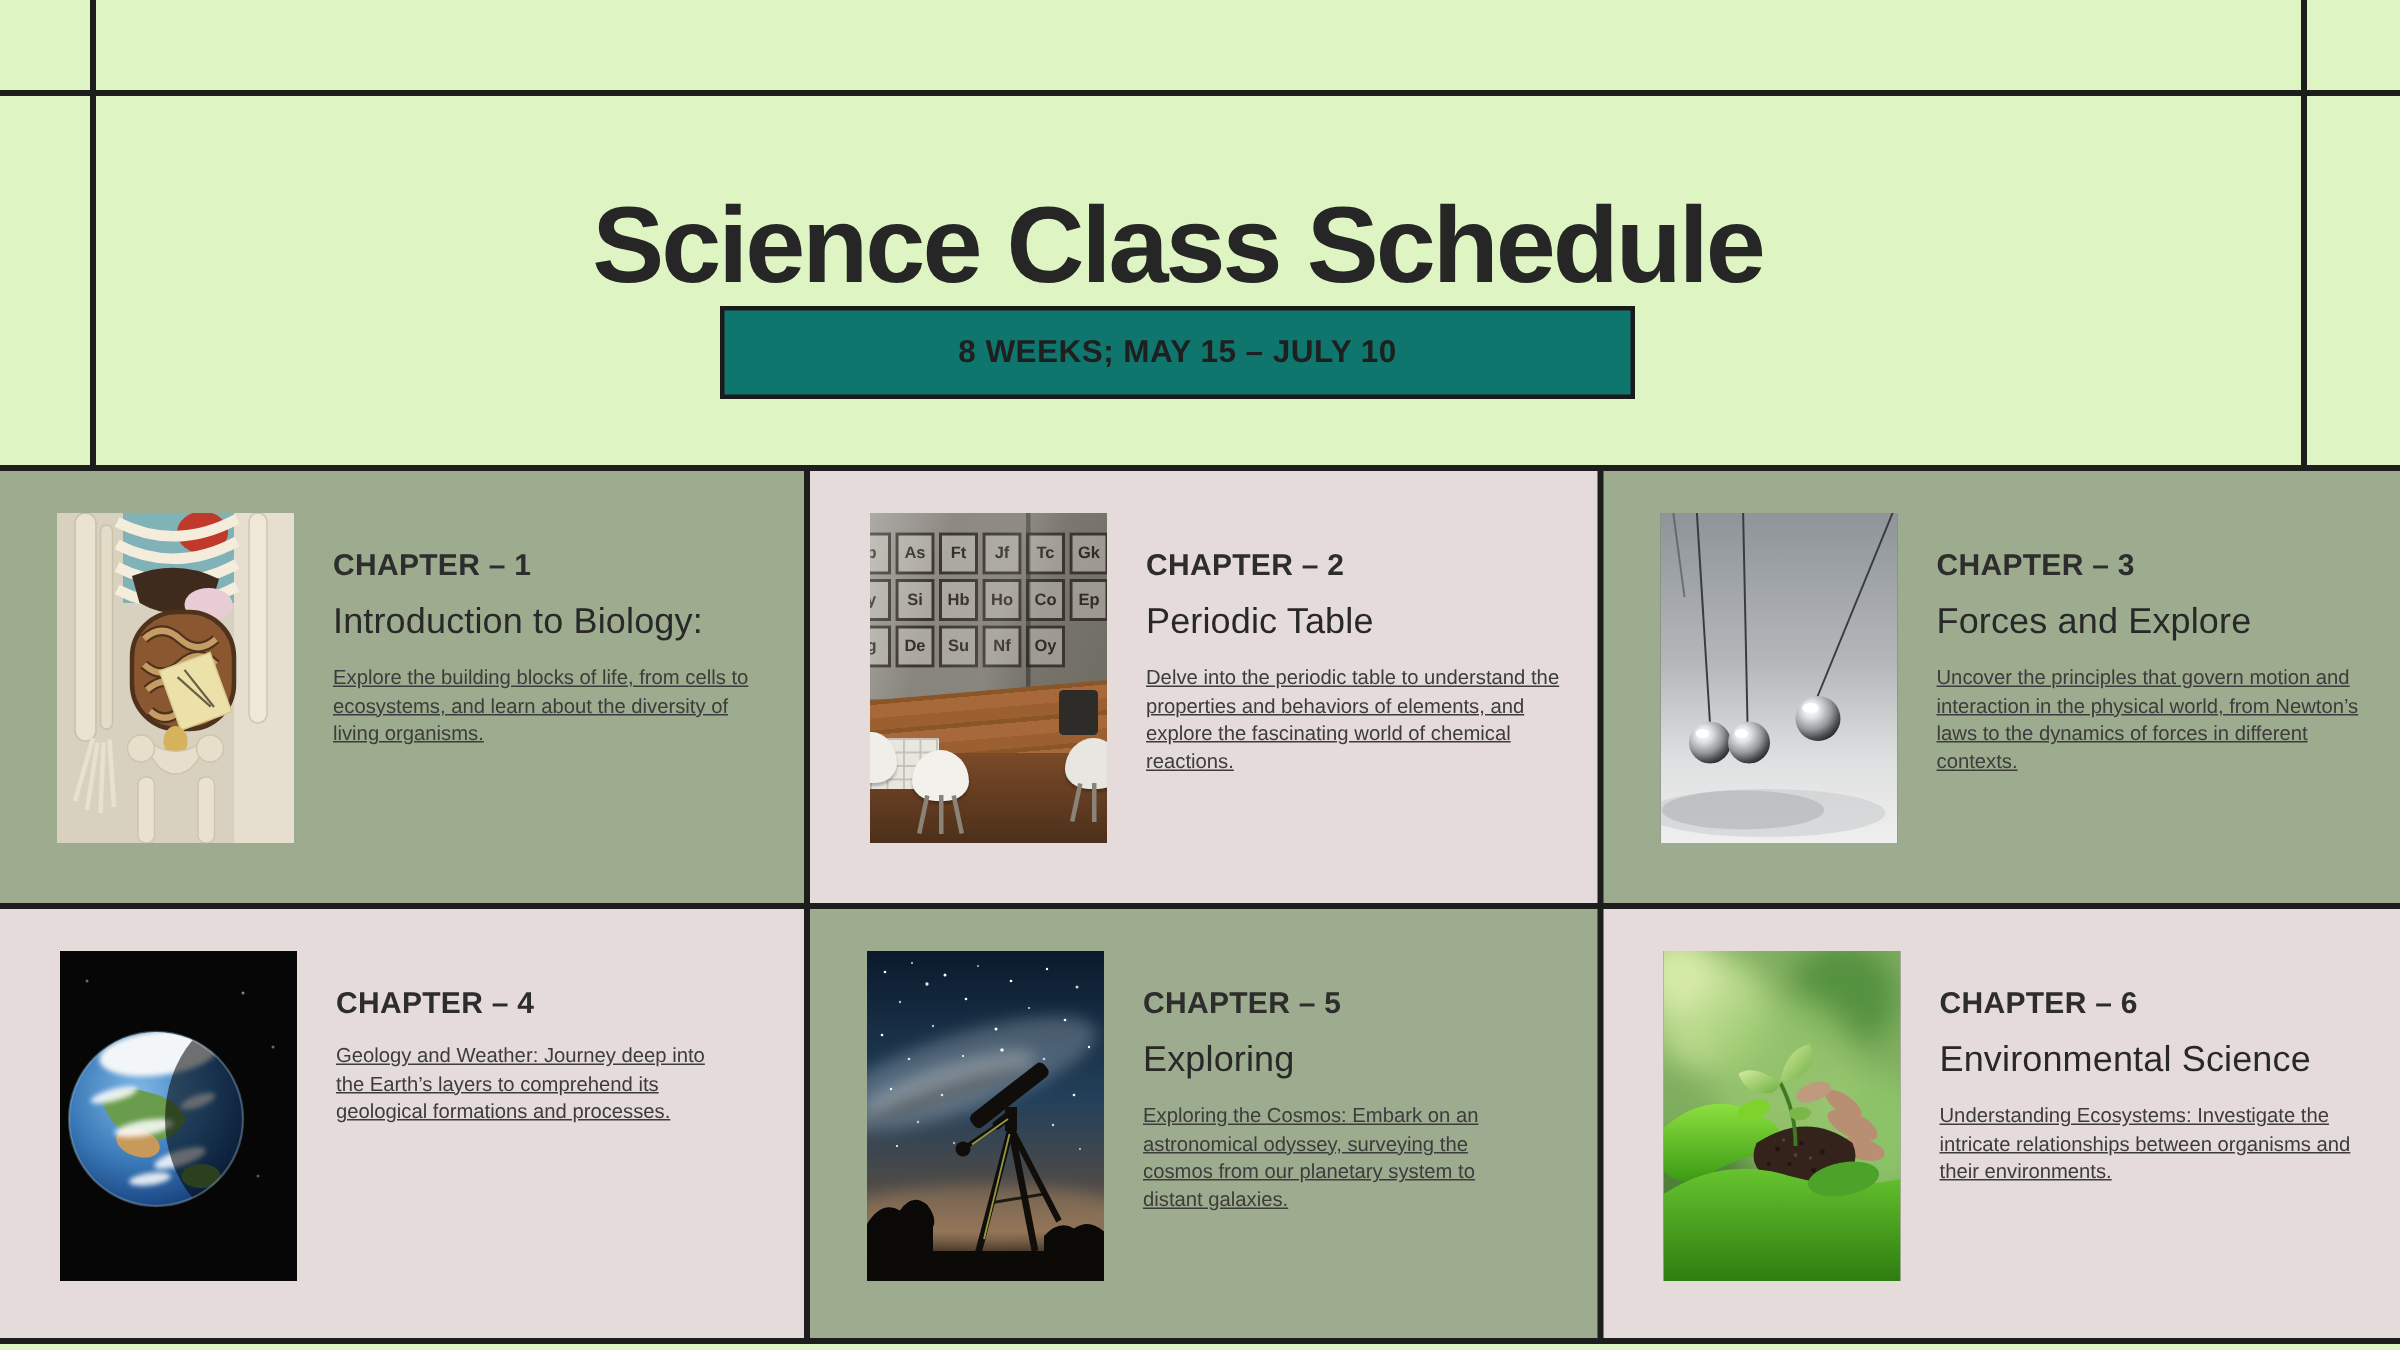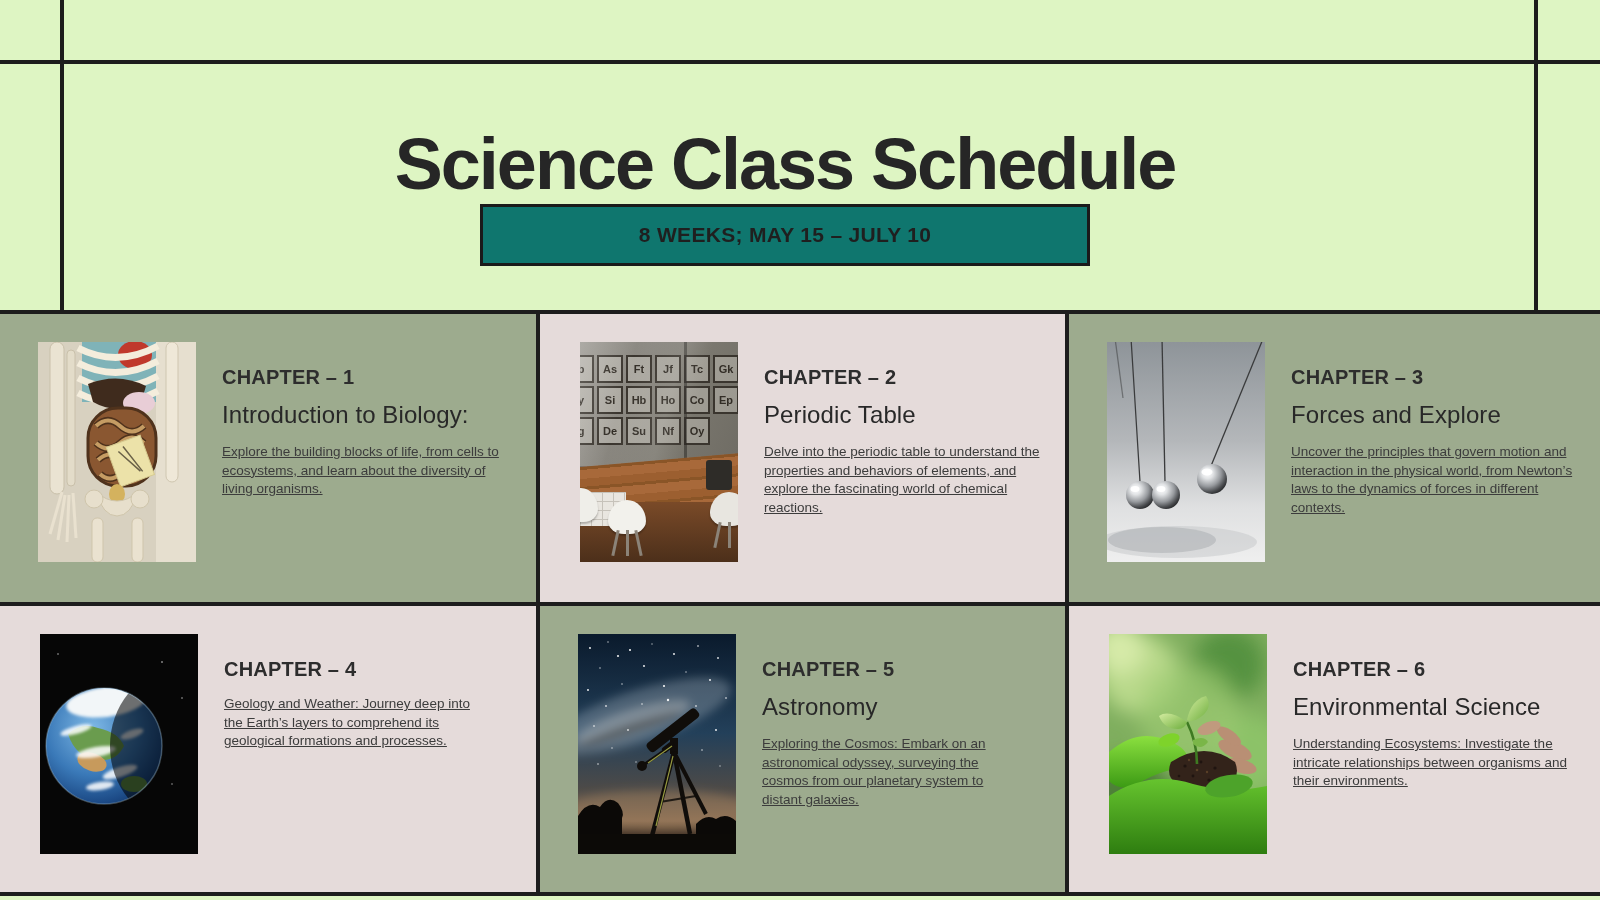--- a/index.html
+++ b/index.html
@@ -336,21 +336,21 @@
           <line x1="94" y1="112" x2="70" y2="129"></line>
           <line x1="95" y1="122" x2="78" y2="192"></line>
         </g>
         <path d="M0,182 q10,-16 22,-9 q8,-12 18,-4 q7,9 4,15 l0,36 l-44,0 z" fill="#0b0907"></path>
         <path d="M118,190 q10,-11 20,-5 q10,-7 20,2 l0,33 l-40,0 z" fill="#0b0907"></path>
         <rect y="200" width="158" height="20" fill="#0c0a07"></rect>
       </svg>
     </div>
     <div class="text">
       <h3 class="ch-label">CHAPTER – 5</h3>
-      <h2 class="ch-title">Astronomy</h2>
+      <h2 class="ch-title">Exploring</h2>
       <p class="ch-desc">Exploring the Cosmos: Embark on an astronomical odyssey, surveying the cosmos from our planetary system to distant galaxies.</p>
     </div>
   </article>
 
   <article class="card pink c6">
     <div class="photo">
       <svg viewBox="0 0 158 220">
         <defs>
           <filter id="blur10" x="-60%" y="-60%" width="220%" height="220%">
               <feGaussianBlur stdDeviation="10"></feGaussianBlur>

